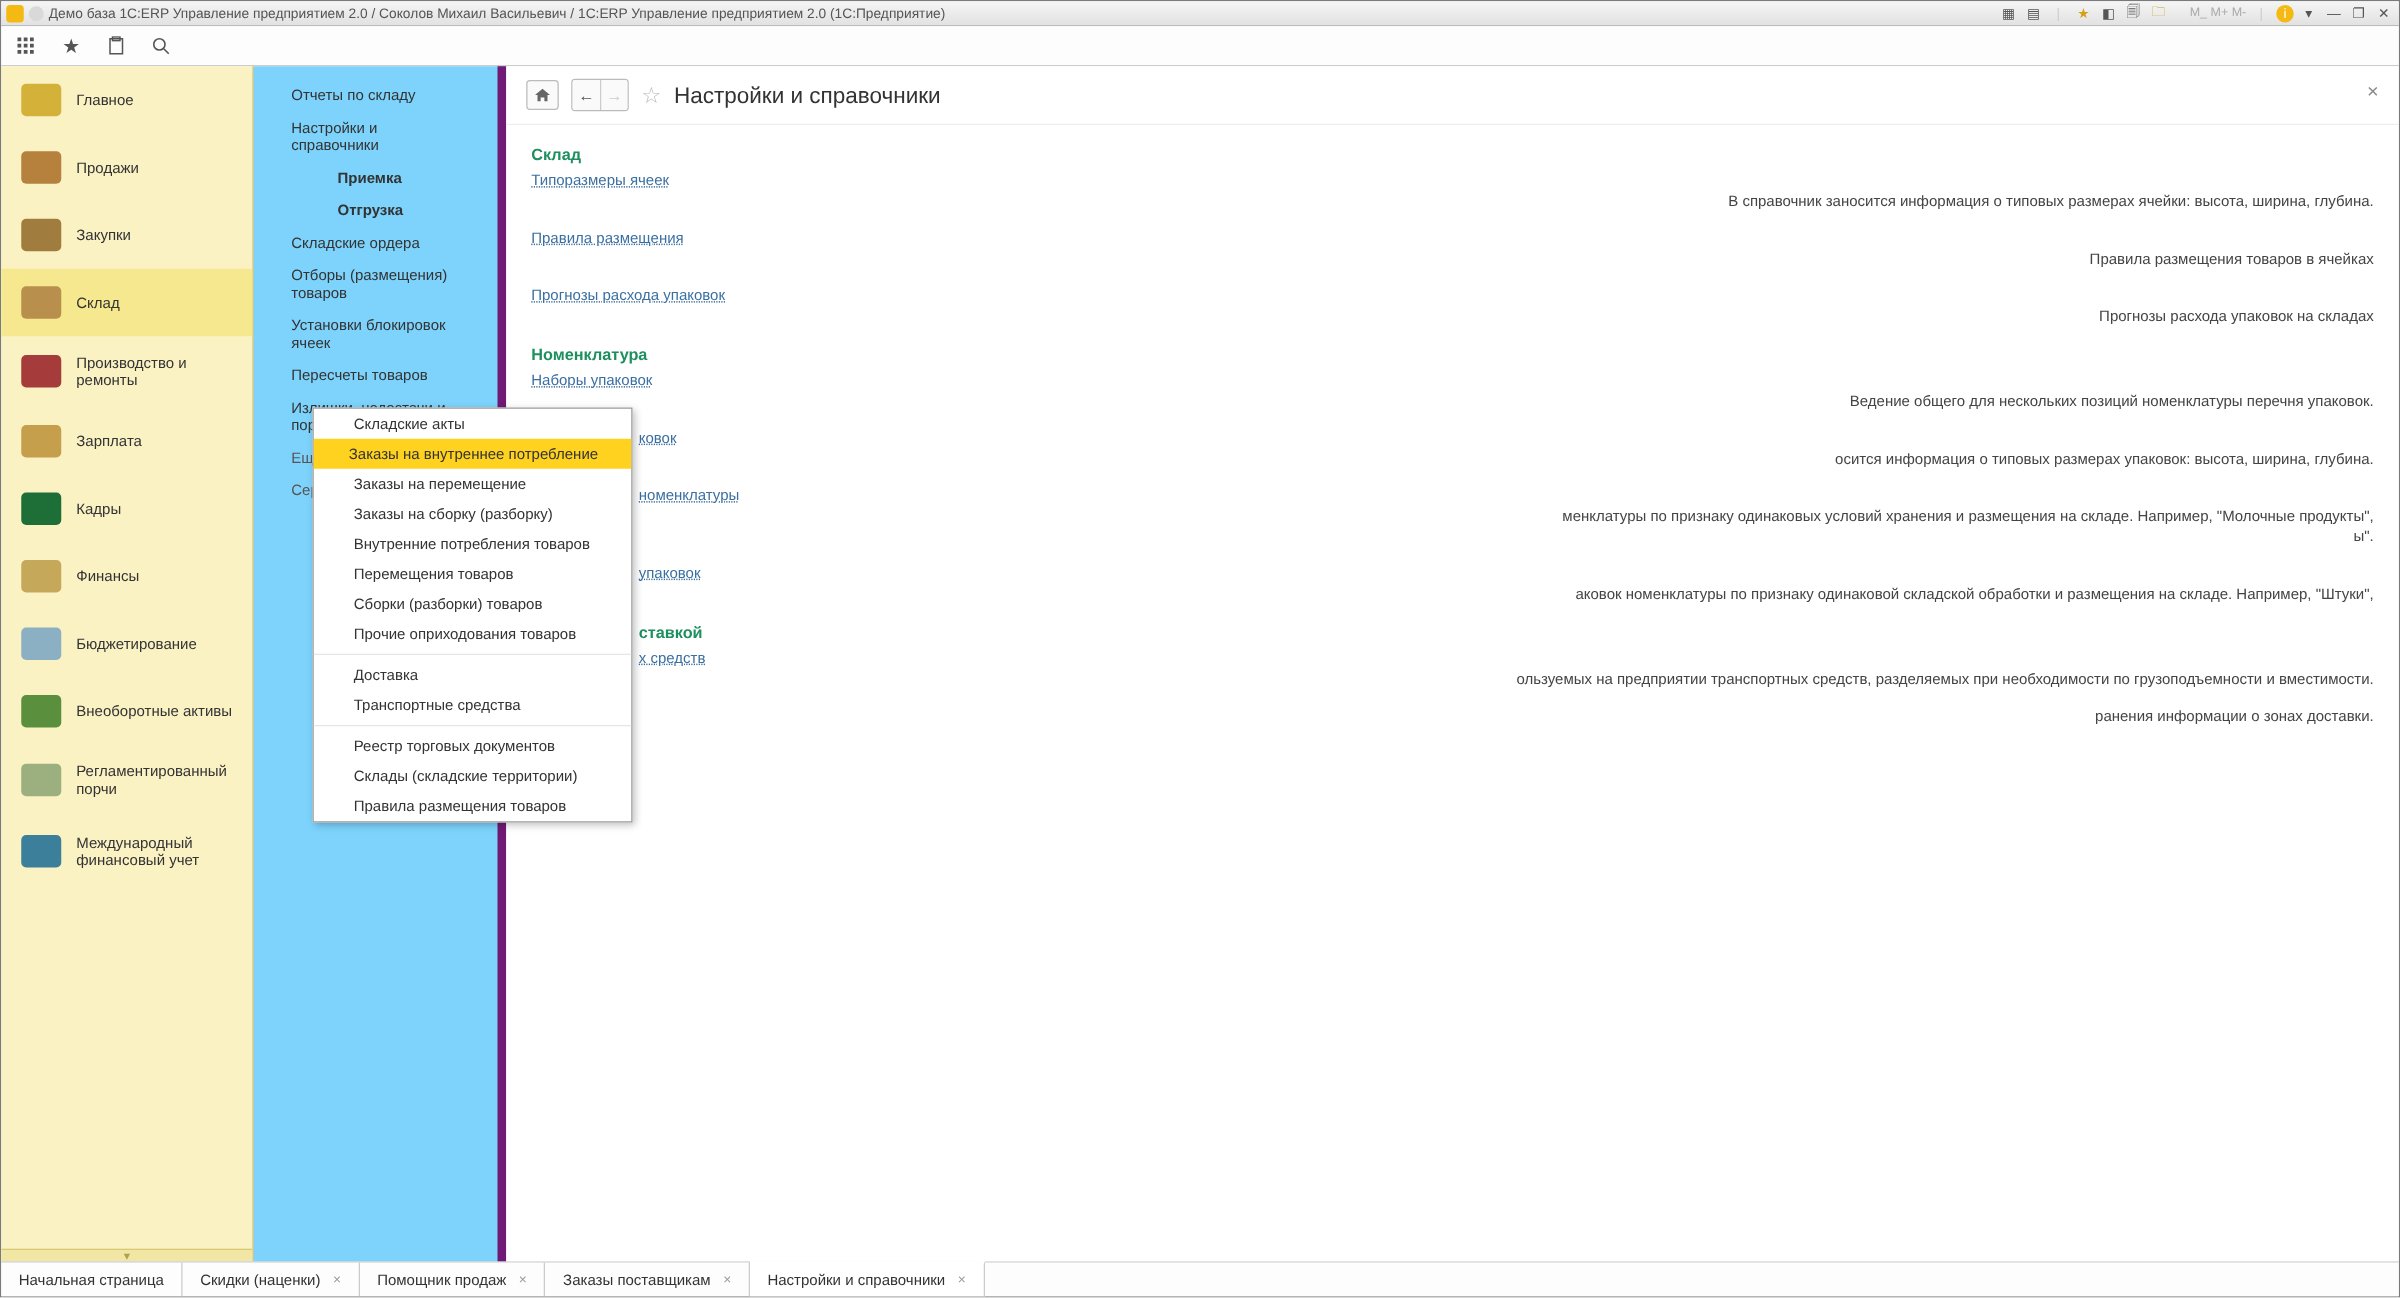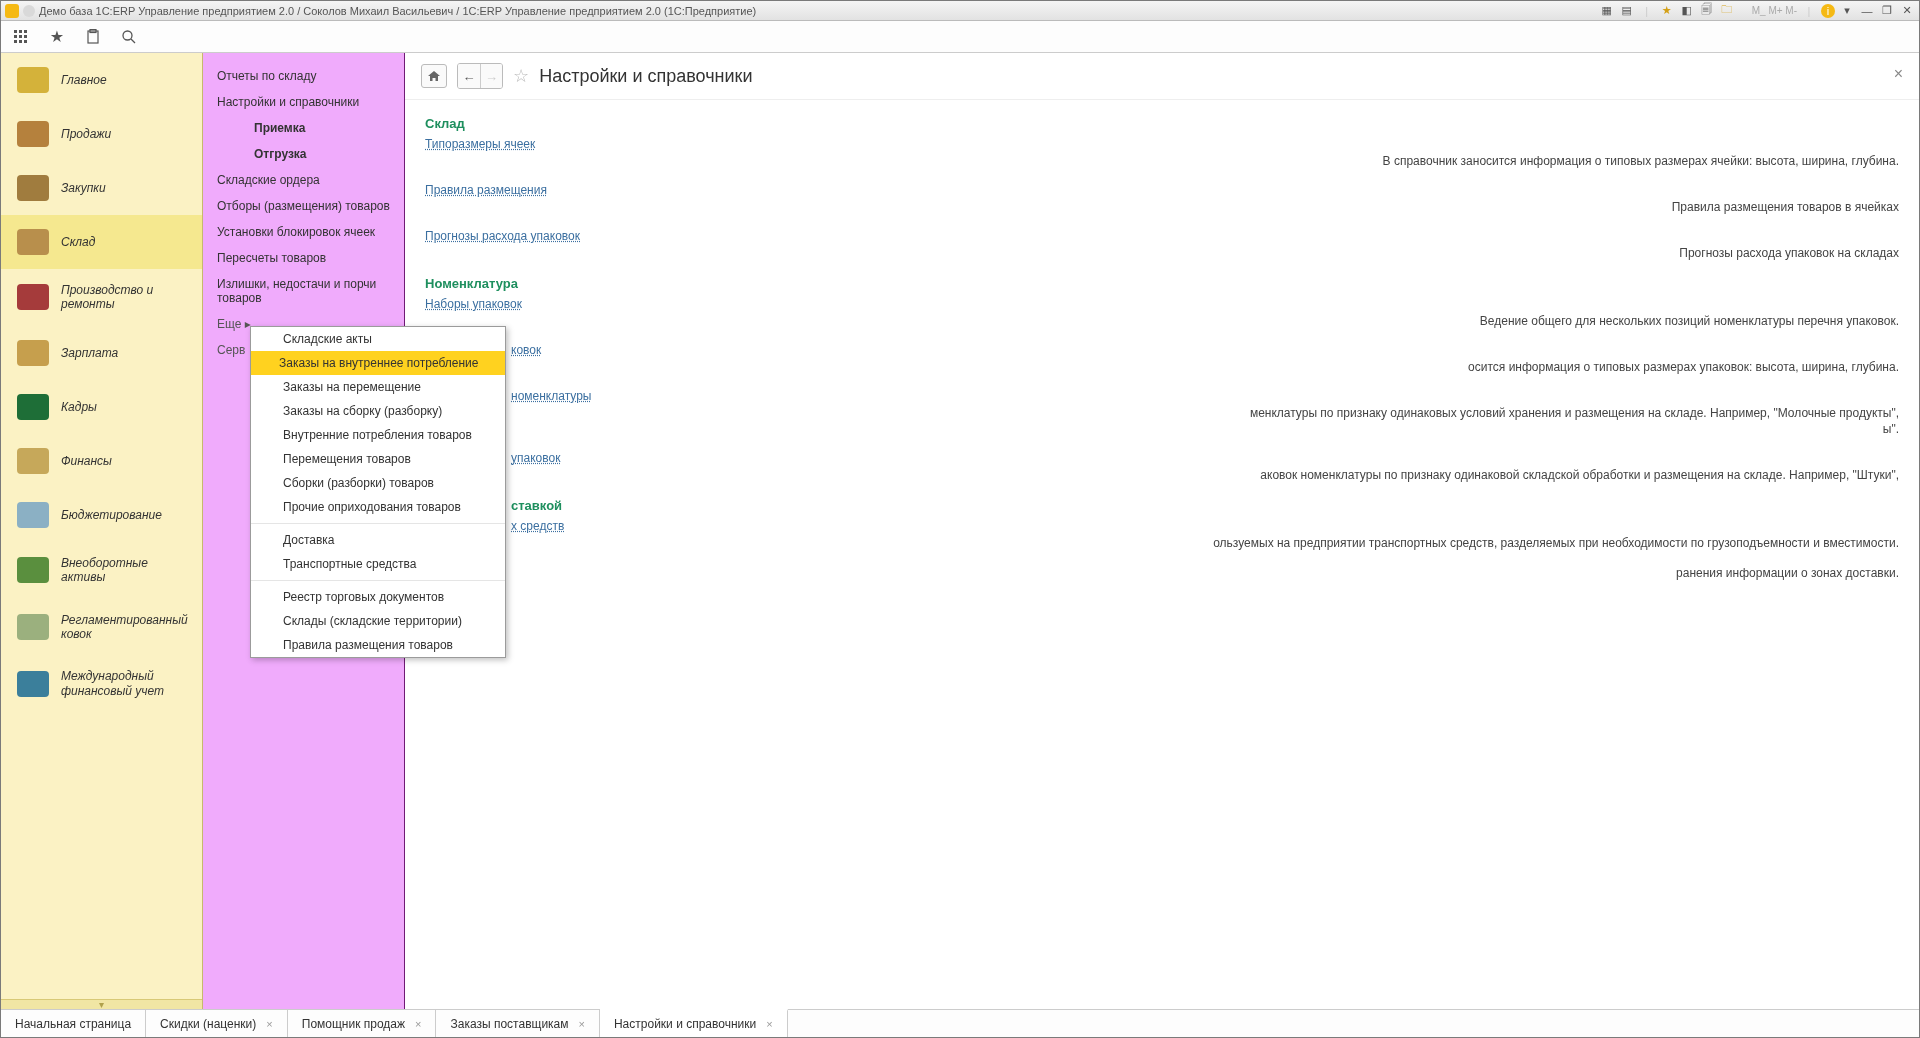--- a/index.html
+++ b/index.html
@@ -19,25 +19,25 @@
 
 
 .body { flex: 1; display: flex; min-height: 0; }
 
 
 .sidebar { width: 202px; background: #fbf2c4; border-right: 1px solid #c7b86e; overflow: hidden; display:flex; flex-direction:column; }
 .sidebar-inner { flex:1; overflow:hidden; }
 .side-item { display:flex; align-items:center; gap: 12px; padding: 14px 10px 14px 16px; font-size: 12px; color: #333; cursor: default; }
 .side-item.active { background: #f5e88f; }
 .side-item .side-ico { width: 32px; height: 26px; background: #ddd; border-radius: 4px; flex-shrink:0; }
-.side-label { line-height: 1.2; font-style: italic; }
+.side-label { line-height: 1.2; }
 .sidebar-scroll { height: 10px; background: #f1e6a4; border-top:1px solid #d8c976; display:flex; align-items:center; justify-content:center; color:#b0a14b; font-size:10px; }
 
 
-.nav2 { width: 202px; background: #f0abfc; border-right: 1px solid #701a75; padding: 10px 0; overflow:hidden; position: relative; }
+.nav2 { width: 202px; background: #7dd3fc; border-right: 7px solid #701a75; padding: 10px 16px; overflow:hidden; position: relative; }
 .nav2-item { padding: 6px 14px; font-size: 12px; color: #333; }
 .nav2-item.bold { font-weight: bold; margin-left: 37px; }
 .nav2-more { padding: 6px 14px; color:#555; }
 .nav2-service { padding: 6px 14px; color:#555; }
 
 
 .popup { position: fixed; left: 250px; top: 326px; width: 256px; background: #fff; border: 1px solid #9b9b9b; box-shadow: 2px 2px 6px rgba(0,0,0,0.25); z-index: 100; }
 .popup .group-gap { height: 1px; background: #e5e5e5; margin: 4px 0; }
 .popup-item { padding: 5px 12px 5px 32px; font-size: 12px; color: #333; }
 .popup-item.hl { background: #ffd21f; padding-left: 28px; }
@@ -168,21 +168,21 @@
           <div class="side-item">
             <div class="side-ico" style="background: rgb(139, 176, 196);"></div>
             <div class="side-label">Бюджетирование</div>
           </div>
           <div class="side-item">
             <div class="side-ico" style="background: rgb(90, 143, 62);"></div>
             <div class="side-label">Внеоборотные активы</div>
           </div>
           <div class="side-item">
             <div class="side-ico" style="background: rgb(155, 176, 126);"></div>
-            <div class="side-label">Регламентированный ковок</div>
+            <div class="side-label">Регламентированный порчи</div>
           </div>
           <div class="side-item">
             <div class="side-ico" style="background: rgb(59, 127, 155);"></div>
             <div class="side-label">Международный<br>финансовый учет</div>
           </div>
         </div>
       <div class="sidebar-scroll">▾</div>
     </div>
 
     <div class="nav2" id="nav2">

